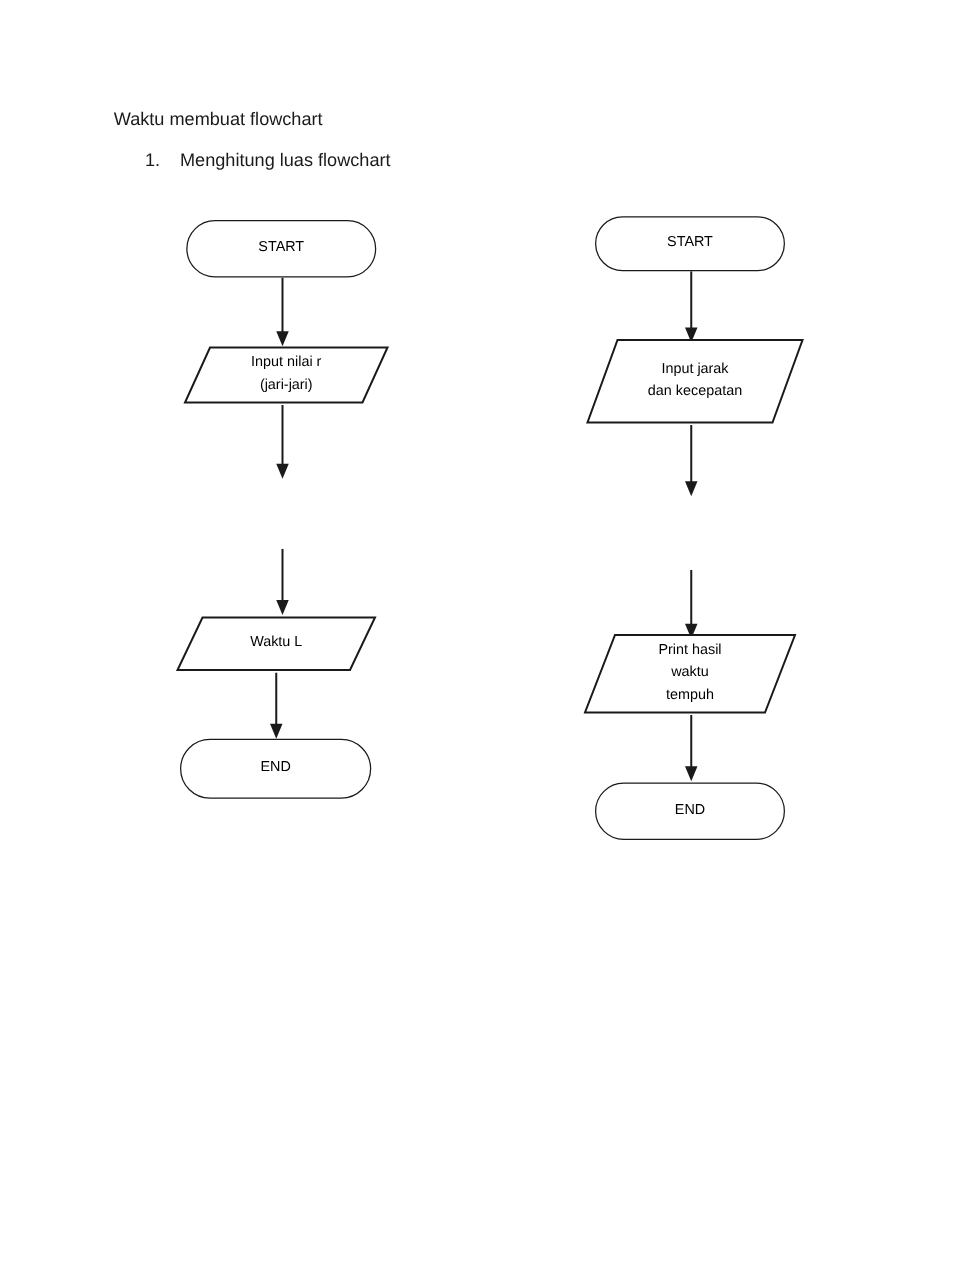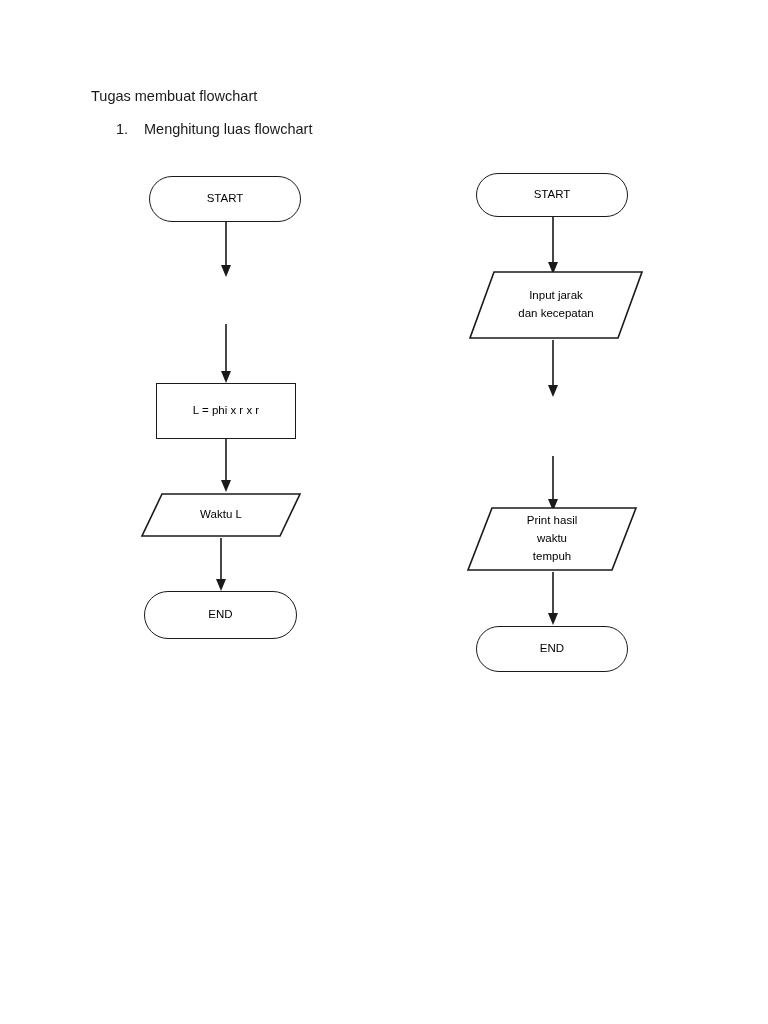--- a/index.html
+++ b/index.html
@@ -104,49 +104,52 @@
   .connector {
     position: absolute;
   }
   .connector svg { display: block; }
 </style>
 </head>
 <body>
 
 <div class="page">
 
-  <div class="doc-title">Tugas membuat flowchart</div>
+  <div class="doc-title">Waktu membuat flowchart</div>
 
   <div class="col-heading left">
     <span class="num">1.</span><span>Menghitung luas flowchart</span>
   </div>
 
 
   <div class="shape terminator" style="left:149px; top:176px; width:152px; height:46px;">
     <span class="label">START</span>
   </div>
 
   <div class="connector" style="left:218px; top:222px;">
     <svg width="16" height="56" viewBox="0 0 16 56">
       <line x1="8" y1="0" x2="8" y2="46" stroke="#1a1a1a" stroke-width="1.6"></line>
       <polygon points="8,55 3,43 13,43" fill="#1a1a1a"></polygon>
     </svg>
   </div>
 
+  <div class="io-wrap" style="left:146px; top:276px; width:166px; height:48px;">
+    <svg viewBox="0 0 166 48" preserveAspectRatio="none">
+      <polygon points="22,2 164,2 144,46 2,46" fill="#ffffff" stroke="#1a1a1a" stroke-width="1.6" vector-effect="non-scaling-stroke"></polygon>
+    </svg>
+    <div class="label">Input nilai r<br>(jari-jari)</div>
+  </div>
 
   <div class="connector" style="left:218px; top:324px;">
     <svg width="16" height="60" viewBox="0 0 16 60">
       <line x1="8" y1="0" x2="8" y2="50" stroke="#1a1a1a" stroke-width="1.6"></line>
       <polygon points="8,59 3,47 13,47" fill="#1a1a1a"></polygon>
     </svg>
   </div>
 
-  <div class="shape process" style="left:156px; top:383px; width:140px; height:56px;">
-    <span class="label">L = phi x r x r</span>
-  </div>
 
   <div class="connector" style="left:218px; top:439px;">
     <svg width="16" height="54" viewBox="0 0 16 54">
       <line x1="8" y1="0" x2="8" y2="44" stroke="#1a1a1a" stroke-width="1.6"></line>
       <polygon points="8,53 3,41 13,41" fill="#1a1a1a"></polygon>
     </svg>
   </div>
 
   <div class="io-wrap" style="left:140px; top:492px; width:162px; height:46px;">
     <svg viewBox="0 0 162 46" preserveAspectRatio="none">

